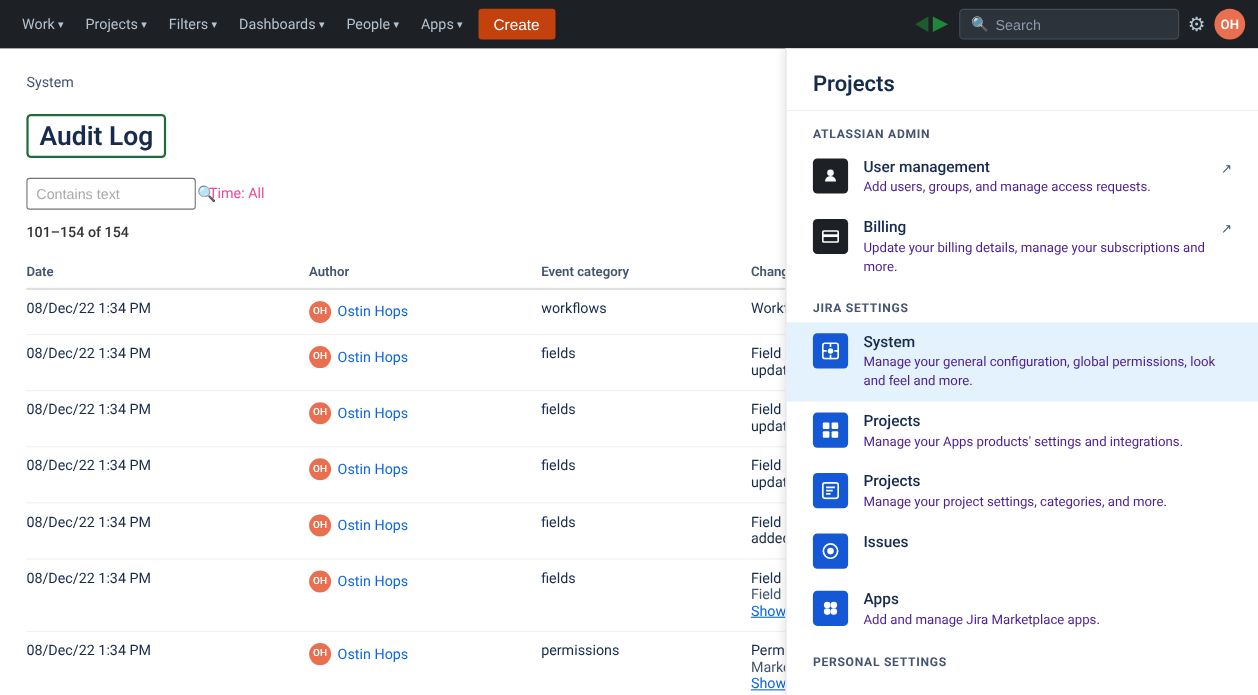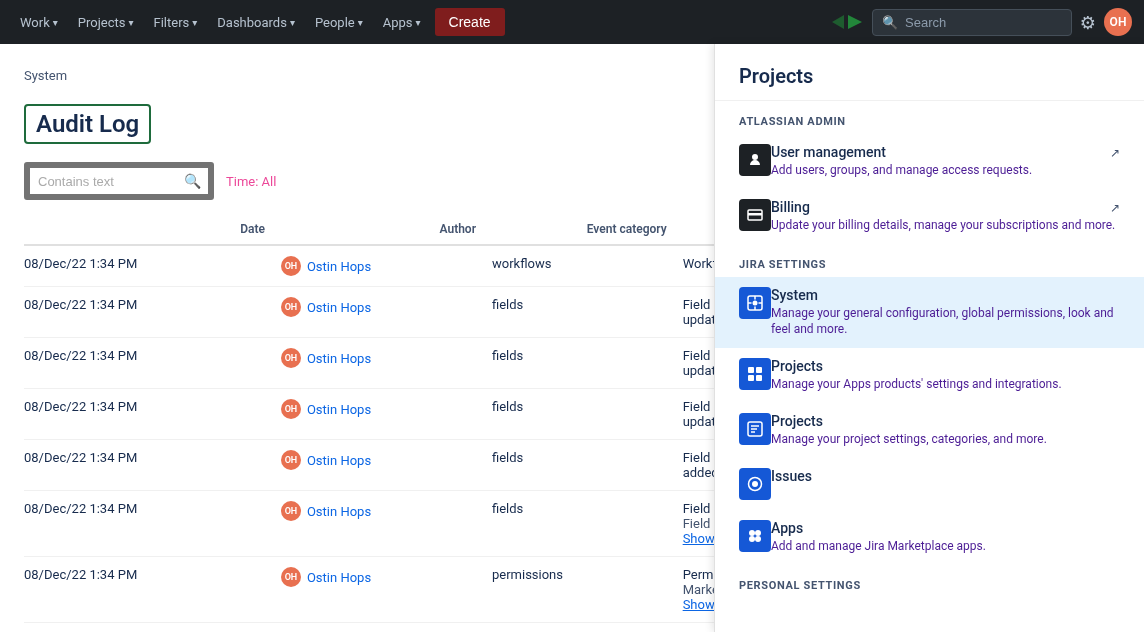--- a/index.html
+++ b/index.html
@@ -10,21 +10,21 @@
       display: flex; align-items: center; height: 44px;
       background: #1d2125; padding: 0 12px; gap: 4px;
     }
     .nav-item {
       color: #b6c2cf; font-size: 13px; padding: 6px 8px;
       cursor: pointer; border-radius: 3px; display: flex; align-items: center; gap: 3px;
       white-space: nowrap;
     }
     .nav-chevron { font-size: 10px; }
     .nav-create {
-      background: #7f1d1d; color: #fff; border: none; border-radius: 3px;
+      background: #c2410c; color: #fff; border: none; border-radius: 3px;
       padding: 6px 14px; font-size: 14px; font-weight: 500; cursor: pointer; margin-left: 2px;
     }
     .nav-spacer { flex: 1; }
     .search-bar {
       display: flex; align-items: center; background: #2c333a; border: 1px solid #454f59;
       border-radius: 4px; padding: 5px 10px; gap: 6px; width: 200px;
     }
     .search-icon-nav { color: #8c9bab; font-size: 13px; }
     .search-input-nav {
       background: transparent; border: none; outline: none; color: #b6c2cf;
@@ -46,34 +46,34 @@
     .system-label { font-size: 13px; color: #44546f; margin-bottom: 6px; }
     .audit-log-title {
       font-size: 24px; font-weight: 600; color: #172b4d;
       border: 2px solid #1e6b3c; border-radius: 4px; padding: 4px 10px;
       display: inline-block; margin-bottom: 18px; margin-top: 15px;
     }
 
     
     .filter-row { display: flex; align-items: center; gap: 12px; margin-bottom: 14px; }
     .filter-input-wrap {
-      display: flex; align-items: center; border: 6px solid #737373; border-radius: 3px;
-      padding: 5px 8px; width: 190px; background: #fff; gap: 6px;
+      display: flex; align-items: center; border: 1px solid #737373; border-radius: 3px;
+      padding: 5px 8px; width: 154px; background: #fff; gap: 6px;
     }
     .filter-input { border: none; outline: none; font-size: 13px; color: #333; width: 140px; }
     .filter-input::placeholder { color: #aaa; }
     .filter-search-icon { color: #666; font-size: 14px; cursor: pointer; }
     .time-filter { font-size: 13px; color: #ec4899; cursor: pointer; }
 
     .results-count { font-size: 13px; color: #333; font-weight: 500; margin-bottom: 12px; }
 
     
     .audit-table { width: 100%; border-collapse: collapse; }
     .audit-table th {
-      text-align: right; font-size: 12px; color: #44546f; font-weight: 600;
+      text-align: left; font-size: 12px; color: #44546f; font-weight: 600;
       padding: 8px 0 8px 0; border-bottom: 2px solid #e0e0e0; padding-right: 16px;
     }
     .audit-table td {
       padding: 10px 16px 10px 0; font-size: 13px; color: #172b4d;
       border-bottom: 1px solid #f0f0f0; vertical-align: top;
     }
     .author-link { color: #0c66e4; text-decoration: none; cursor: pointer; }
     .author-cell { display: flex; align-items: center; gap: 6px; }
     .author-avatar {
       width: 20px; height: 20px; border-radius: 50%; background: #e87050;
@@ -92,21 +92,21 @@
     .settings-header {
       padding: 20px 24px 12px 24px; font-size: 20px; font-weight: 600; color: #172b4d;
       border-bottom: 1px solid #f0f0f0;
     }
     .settings-section-label {
       font-size: 11px; font-weight: 700; color: #44546f; letter-spacing: 0.06em;
       padding: 14px 24px 6px 24px; text-transform: uppercase;
     }
     .settings-item {
       display: flex; align-items: flex-start; padding: 10px 24px;
-      cursor: pointer; position: relative;
+      cursor: pointer; gap: 14px; position: relative;
     }
     .settings-item.active { background: #e3f2fd; }
     .settings-item-icon {
       width: 32px; height: 32px; border-radius: 4px; flex-shrink: 0;
       display: flex; align-items: center; justify-content: center; font-size: 16px;
     }
     .icon-people { background: #1d2125; color: #fff; }
     .icon-billing { background: #1d2125; color: #fff; font-size: 13px; }
     .icon-system { background: #1558d6; color: #fff; }
     .icon-products { background: #1558d6; color: #fff; }
@@ -190,20 +190,21 @@
     <div class="audit-log-title">Audit Log</div>
 
     <div class="filter-row">
       <div class="filter-input-wrap">
         <input class="filter-input" placeholder="Contains text" style="">
         <span class="filter-search-icon">🔍</span>
       </div>
       <span class="time-filter">Time: All</span>
     </div>
 
+    <div class="results-count">101–154 of 154</div>
 
     <table class="audit-table">
       <thead>
         <tr>
           <th>Date</th>
           <th>Author</th>
           <th>Event category</th>
           <th>Change summary</th>
         </tr>
       </thead>

